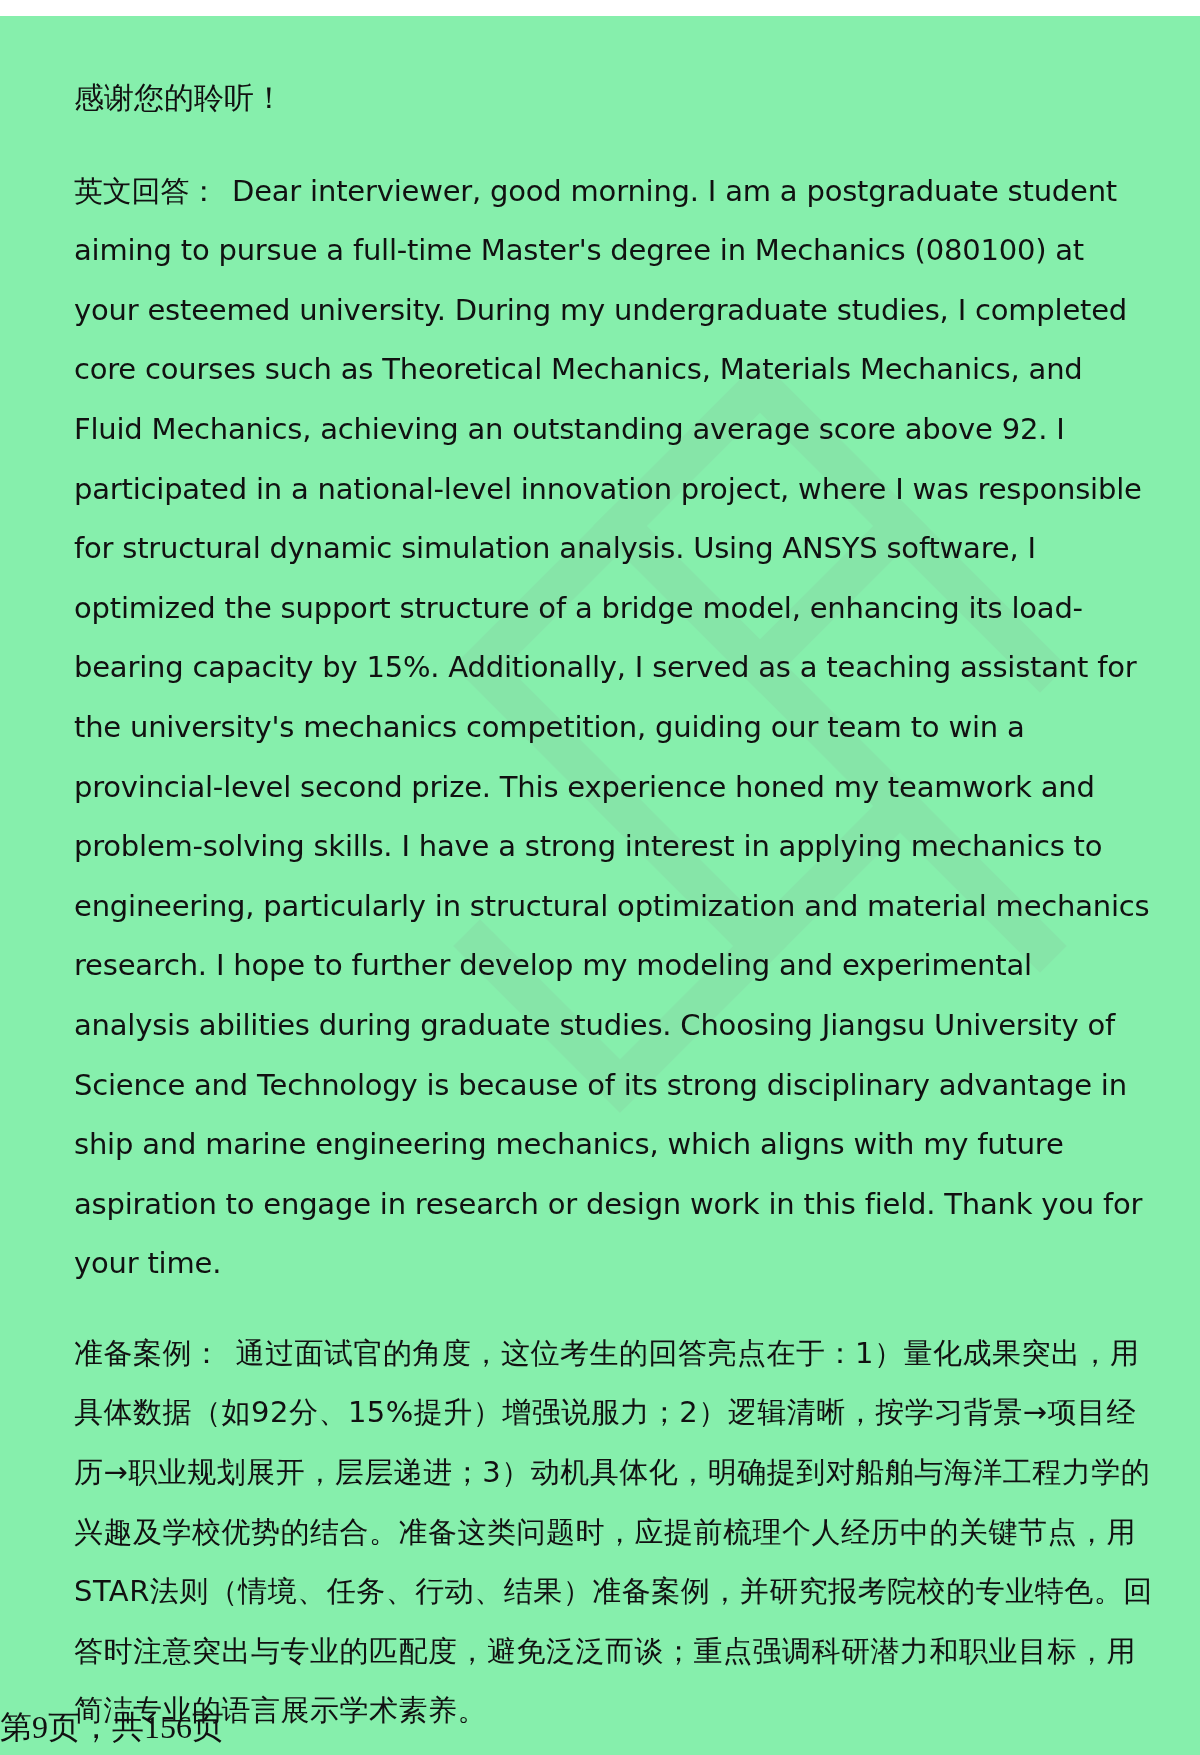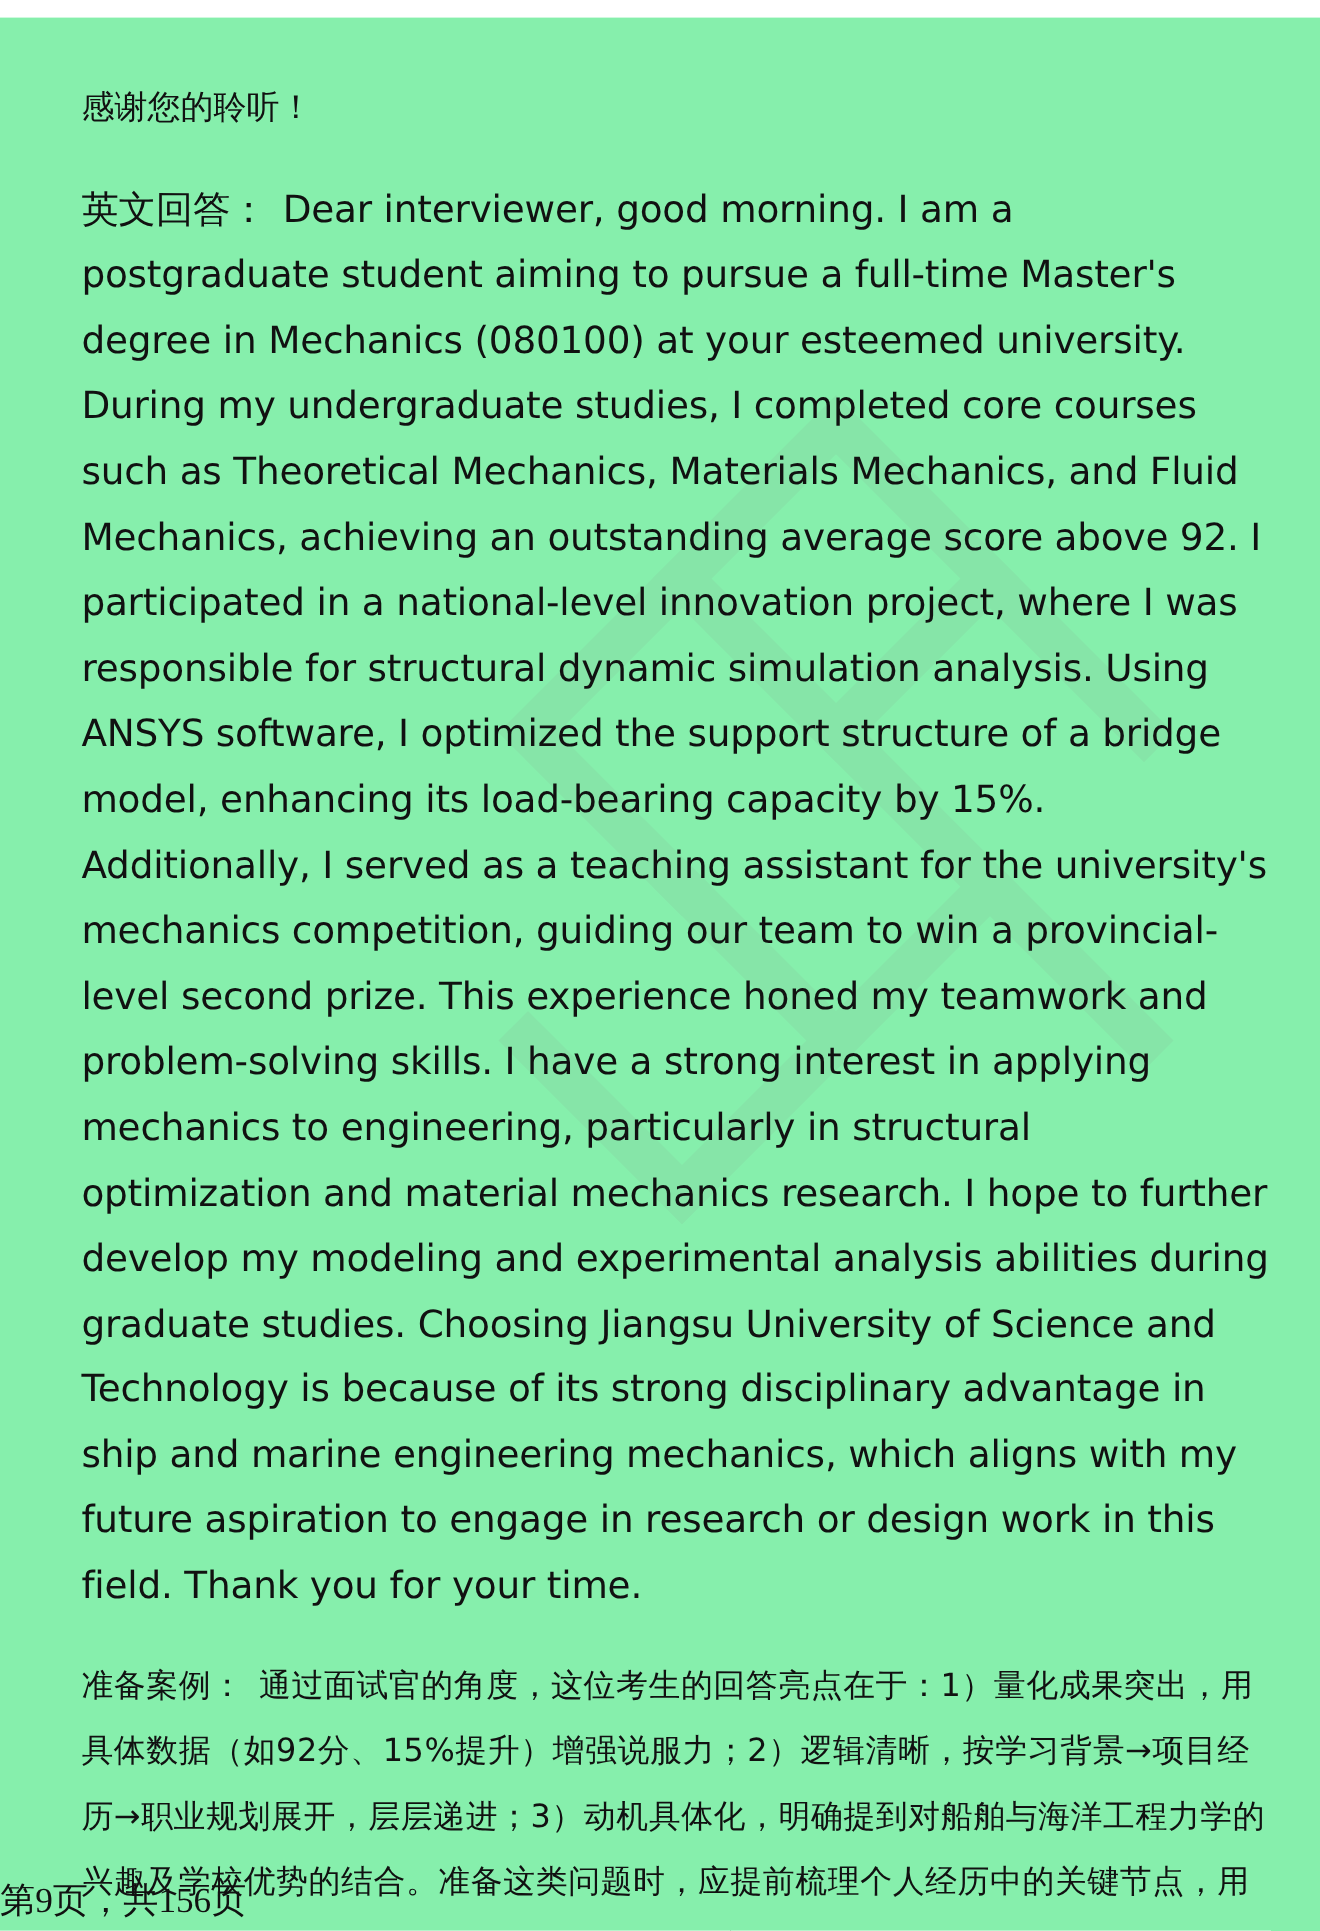--- a/index.html
+++ b/index.html
@@ -44,21 +44,21 @@
       word-wrap: break-word;
     }
     .para.thanks {
       margin-bottom: 34px;
     }
     .para .label {
       margin-right: 14px;
     }
     .para.en {
       font-family: "DejaVu Sans", "Liberation Sans", sans-serif;
-      font-size: 34px;
+      font-size: 29px;
       letter-spacing: -0.2px;
     }
     .para.tips {
       font-size: 29px;
       letter-spacing: 0.5px;
     }
     .footer {
       position: absolute;
       left: 0;
       width: 1200px;

